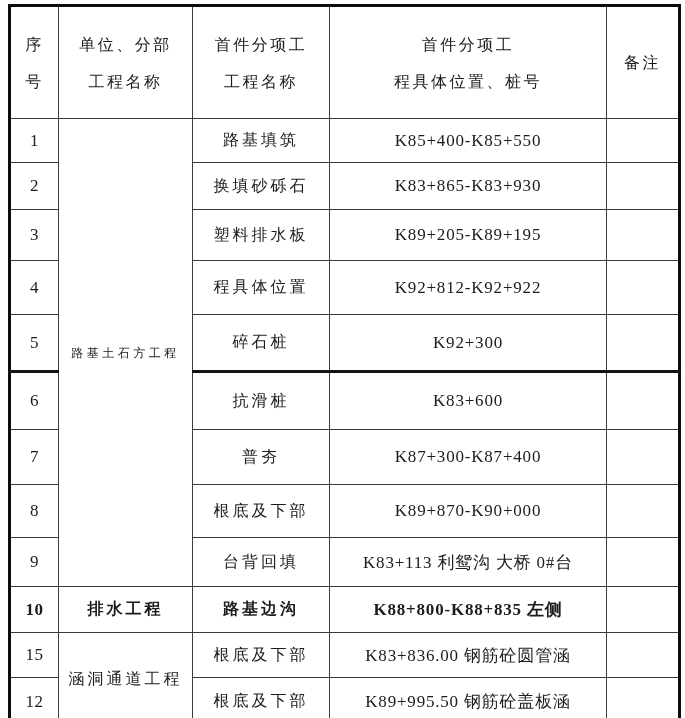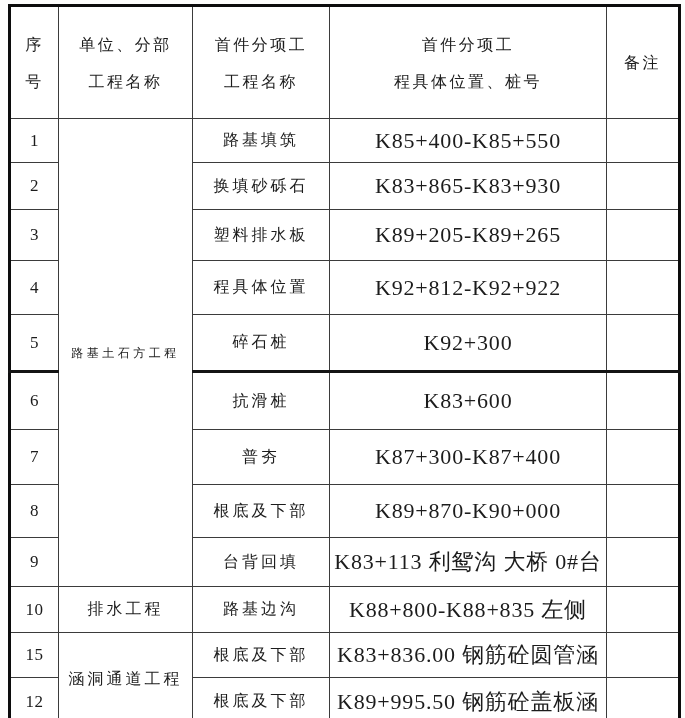--- a/index.html
+++ b/index.html
@@ -52,21 +52,21 @@
   .cjk {
     font-size: 16px;
     letter-spacing: 3px;
     margin-top: 28px;
   }
   .num {
     font-size: 17px;
     letter-spacing: 0.5px;
   }
   .loc {
-    font-size: 22px;
+    font-size: 17px;
     letter-spacing: 0.8px;
   }
   .unit-cell .wrap {
     display: inline-block;
     max-width: 118px;
     line-height: 40px;
     letter-spacing: 3.5px;
     font-size: 12px;
   }
   tr.thick-top td { border-top: 3px solid #141414; }
@@ -74,21 +74,21 @@
   
   tr.r1  td { height: 43px; }
   tr.r2  td { height: 46px; }
   tr.r3  td { height: 50px; }
   tr.r4  td { height: 53px; }
   tr.r5  td { height: 55px; }
   tr.r6  td { height: 56px; }
   tr.r7  td { height: 54px; }
   tr.r8  td { height: 52px; }
   tr.r9  td { height: 48px; }
-  tr.r10 td { height: 45px; }
+  tr.r10 td { height: 45px; font-weight: bold; }
   tr.r11 td { height: 44px; }
   tr.r12 td { height: 47px; }
 </style>
 </head>
 <body>
 
 <div class="page">
   <table class="doc-table">
     <colgroup>
       <col class="c-no">
@@ -134,21 +134,21 @@
     <tr class="r2">
       <td class="num">2</td>
       <td class="cjk">换填砂砾石</td>
       <td class="loc">K83+865-K83+930</td>
       <td></td>
     </tr>
 
     <tr class="r3">
       <td class="num">3</td>
       <td class="cjk">塑料排水板</td>
-      <td class="loc">K89+205-K89+265</td>
+      <td class="loc">K89+205-K89+195</td>
       <td></td>
     </tr>
 
     <tr class="r4">
       <td class="num">4</td>
       <td class="cjk">程具体位置</td>
       <td class="loc">K92+812-K92+922</td>
       <td></td>
     </tr>
 

